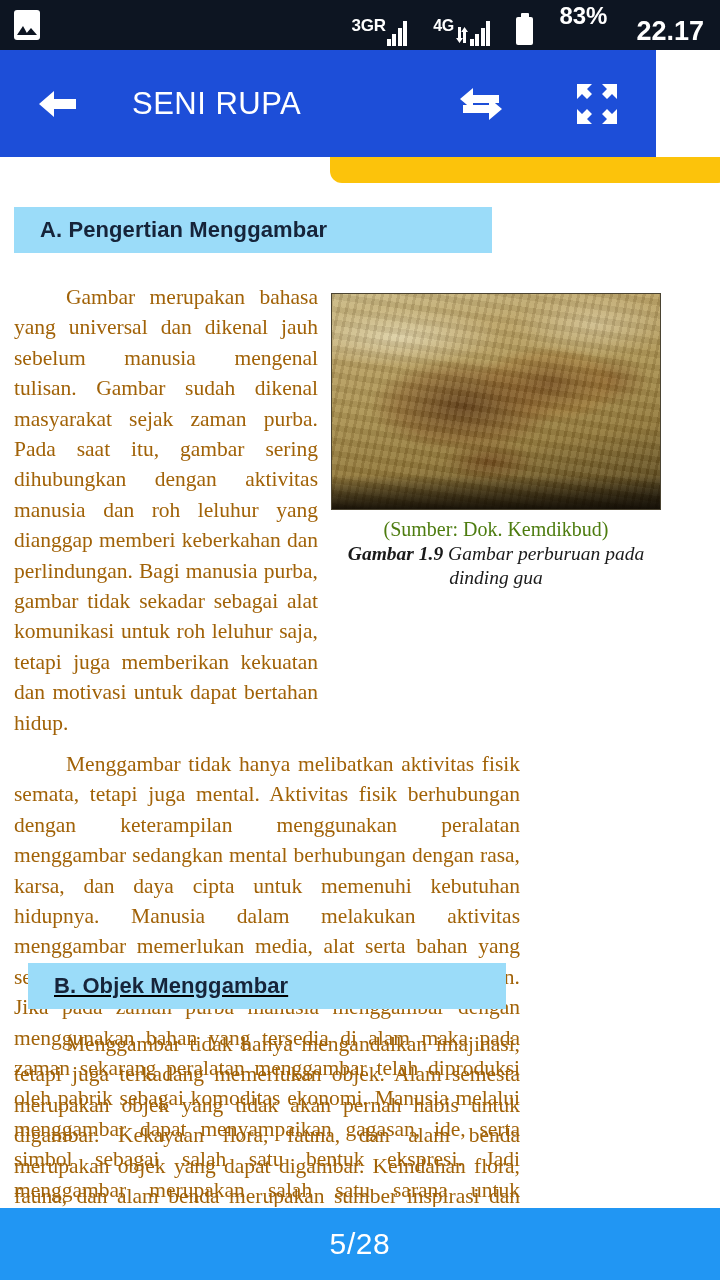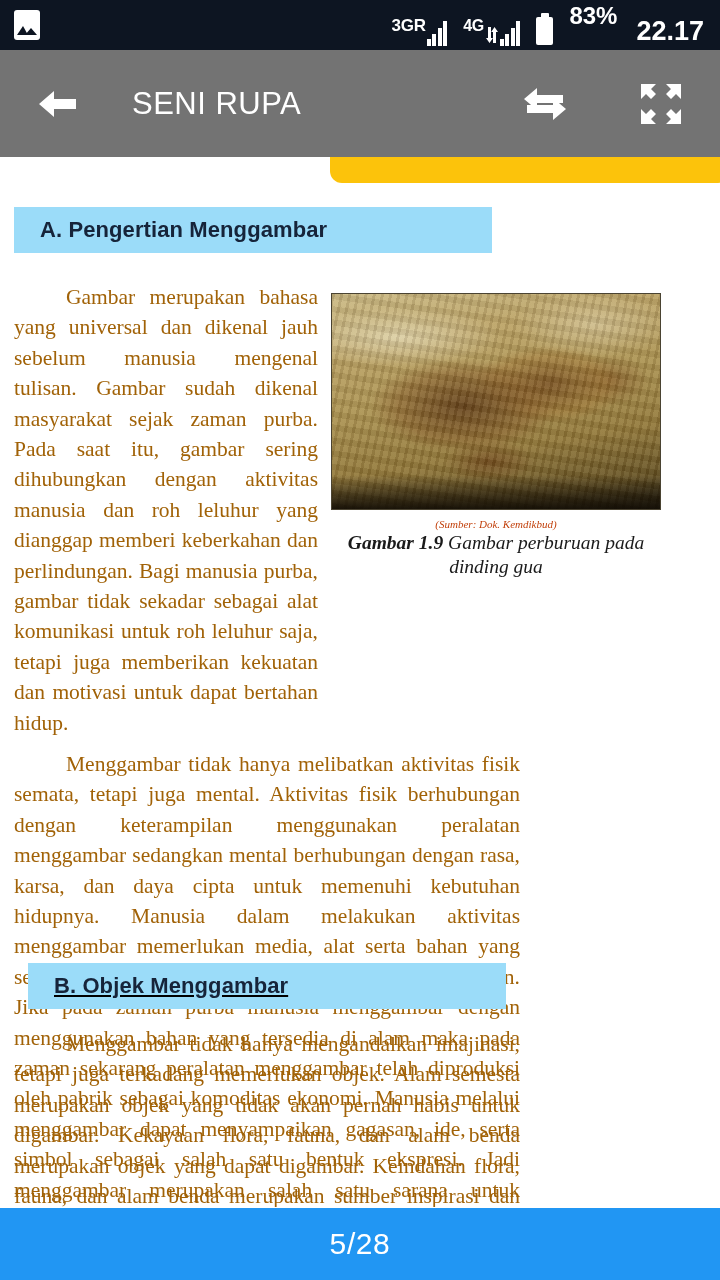--- a/index.html
+++ b/index.html
@@ -21,21 +21,21 @@
     position:relative;
   }
   .sb-left{ display:flex; align-items:center; gap:8px; }
   .photo-icon{
     width:26px;height:30px;background:#ffffff;border-radius:3px;
     position:relative;overflow:hidden;
   }
   .photo-icon .mtn{
     position:absolute;bottom:5px;left:3px;width:20px;height:11px;
   }
-  .sb-right{ margin-left:auto; display:flex; align-items:flex-end; gap:16px; }
+  .sb-right{ margin-left:auto; display:flex; align-items:flex-end; gap:26px; }
   .net{ display:flex; align-items:flex-end; gap:1px; }
   .net-lbl{ font-size:17px; font-weight:700; line-height:1; letter-spacing:-.3px; margin-bottom:12px;}
   .net-lbl.small{ font-size:16px; }
   .bars{ display:flex; align-items:flex-end; gap:1.5px; height:26px;}
   .bars i{ display:block; width:4px; background:#ffffff; }
   .bars i:nth-child(1){height:7px;}
   .bars i:nth-child(2){height:12px;}
   .bars i:nth-child(3){height:18px;}
   .bars i:nth-child(4){height:25px;}
   .updown{ display:flex; flex-direction:column; align-items:center; margin-bottom:1px; font-size:12px; line-height:9px;}
@@ -43,21 +43,21 @@
     width:17px;height:28px;background:#ffffff;border-radius:2px;position:relative;margin-bottom:1px;
   }
   .batt:before{
     content:"";position:absolute;top:-4px;left:4.5px;width:8px;height:4px;background:#ffffff;border-radius:1px 1px 0 0;
   }
   .pct{ font-size:24px; font-weight:600; line-height:1; margin-bottom:18px;}
   .clock{ font-size:27px; font-weight:700; line-height:1; margin-bottom:1px; margin-left:3px;}
 
   
   .appbar{
-    height:107px; width:720px; background:#737373;
+    height:107px; width:656px; background:#1d4ed8;
     display:flex; align-items:center; padding:0 36px 0 32px;
     position:relative;
   }
   .back-arrow{ width:50px;height:50px; display:flex;align-items:center;justify-content:center; }
   .app-title{
     color:#ffffff; font-size:31px; font-weight:400; letter-spacing:.5px;
     margin-left:50px;
   }
   .appbar-actions{ margin-left:auto; display:flex; align-items:center; gap:70px; }
   .act-btn{ width:46px;height:46px; display:flex;align-items:center;justify-content:center; }
@@ -110,21 +110,21 @@
       repeating-linear-gradient(102deg, rgba(60,40,14,.10) 0 3px, rgba(255,245,210,.07) 3px 8px),
       repeating-linear-gradient(8deg, rgba(40,28,8,.07) 0 6px, rgba(255,250,225,.05) 6px 13px);
   }
   .fig-img:after{
     content:"";position:absolute;left:0;right:0;bottom:0;height:34px;
     background:linear-gradient(to top, rgba(18,13,5,.92), rgba(40,30,12,0));
   }
   .fig-cap{
     font-family:"Liberation Serif", serif; text-align:center; margin-top:8px;
   }
-  .cap-src{ font-size:11px; font-style:italic; color:#c2410c; }
+  .cap-src{ font-size:20px; color:#4d7c0f; }
   .cap-ttl{ font-size:19.5px; font-style:italic; color:#1a1a1a; line-height:24px; margin-top:1px;}
   .cap-ttl b{ font-weight:700; font-style:italic; }
 
   .p2{ position:absolute; left:14px; top:592px; width:506px; }
   .secB{ position:absolute; left:14px; top:806px; }
   .p3{ position:absolute; left:14px; top:872px; width:506px; }
 
   
   .bottombar{
     position:absolute; bottom:0; left:0; width:720px; height:72px;

